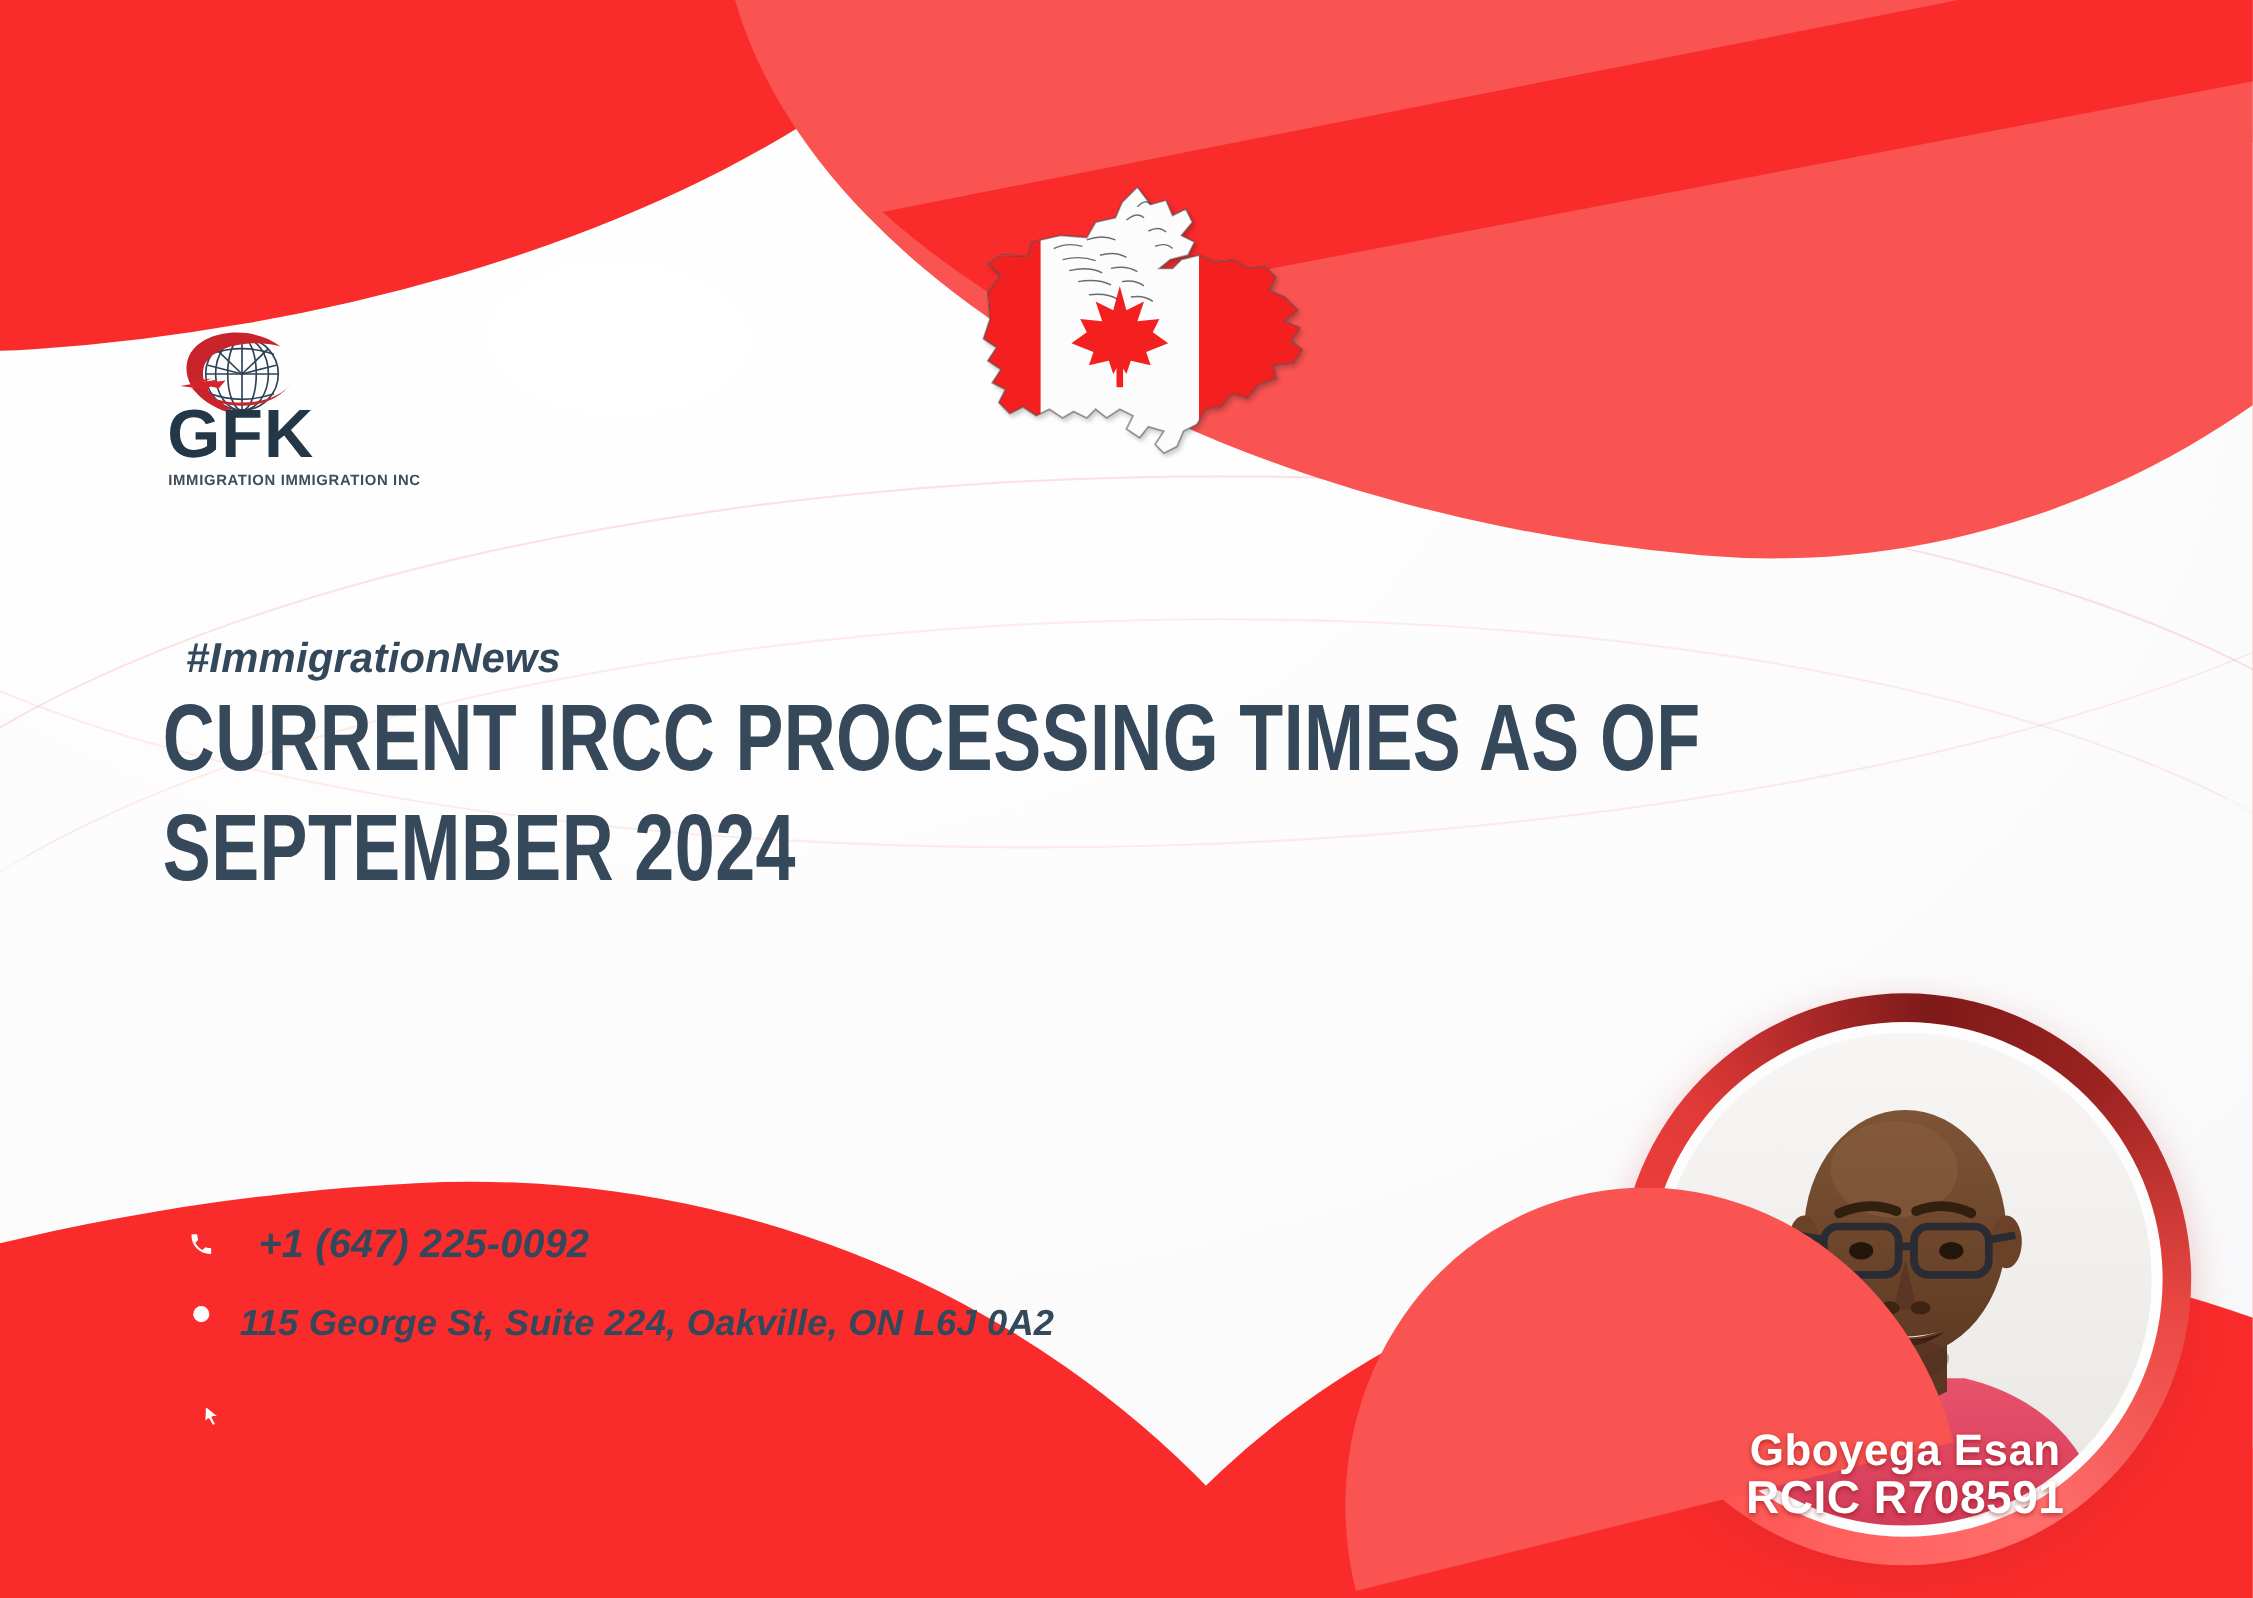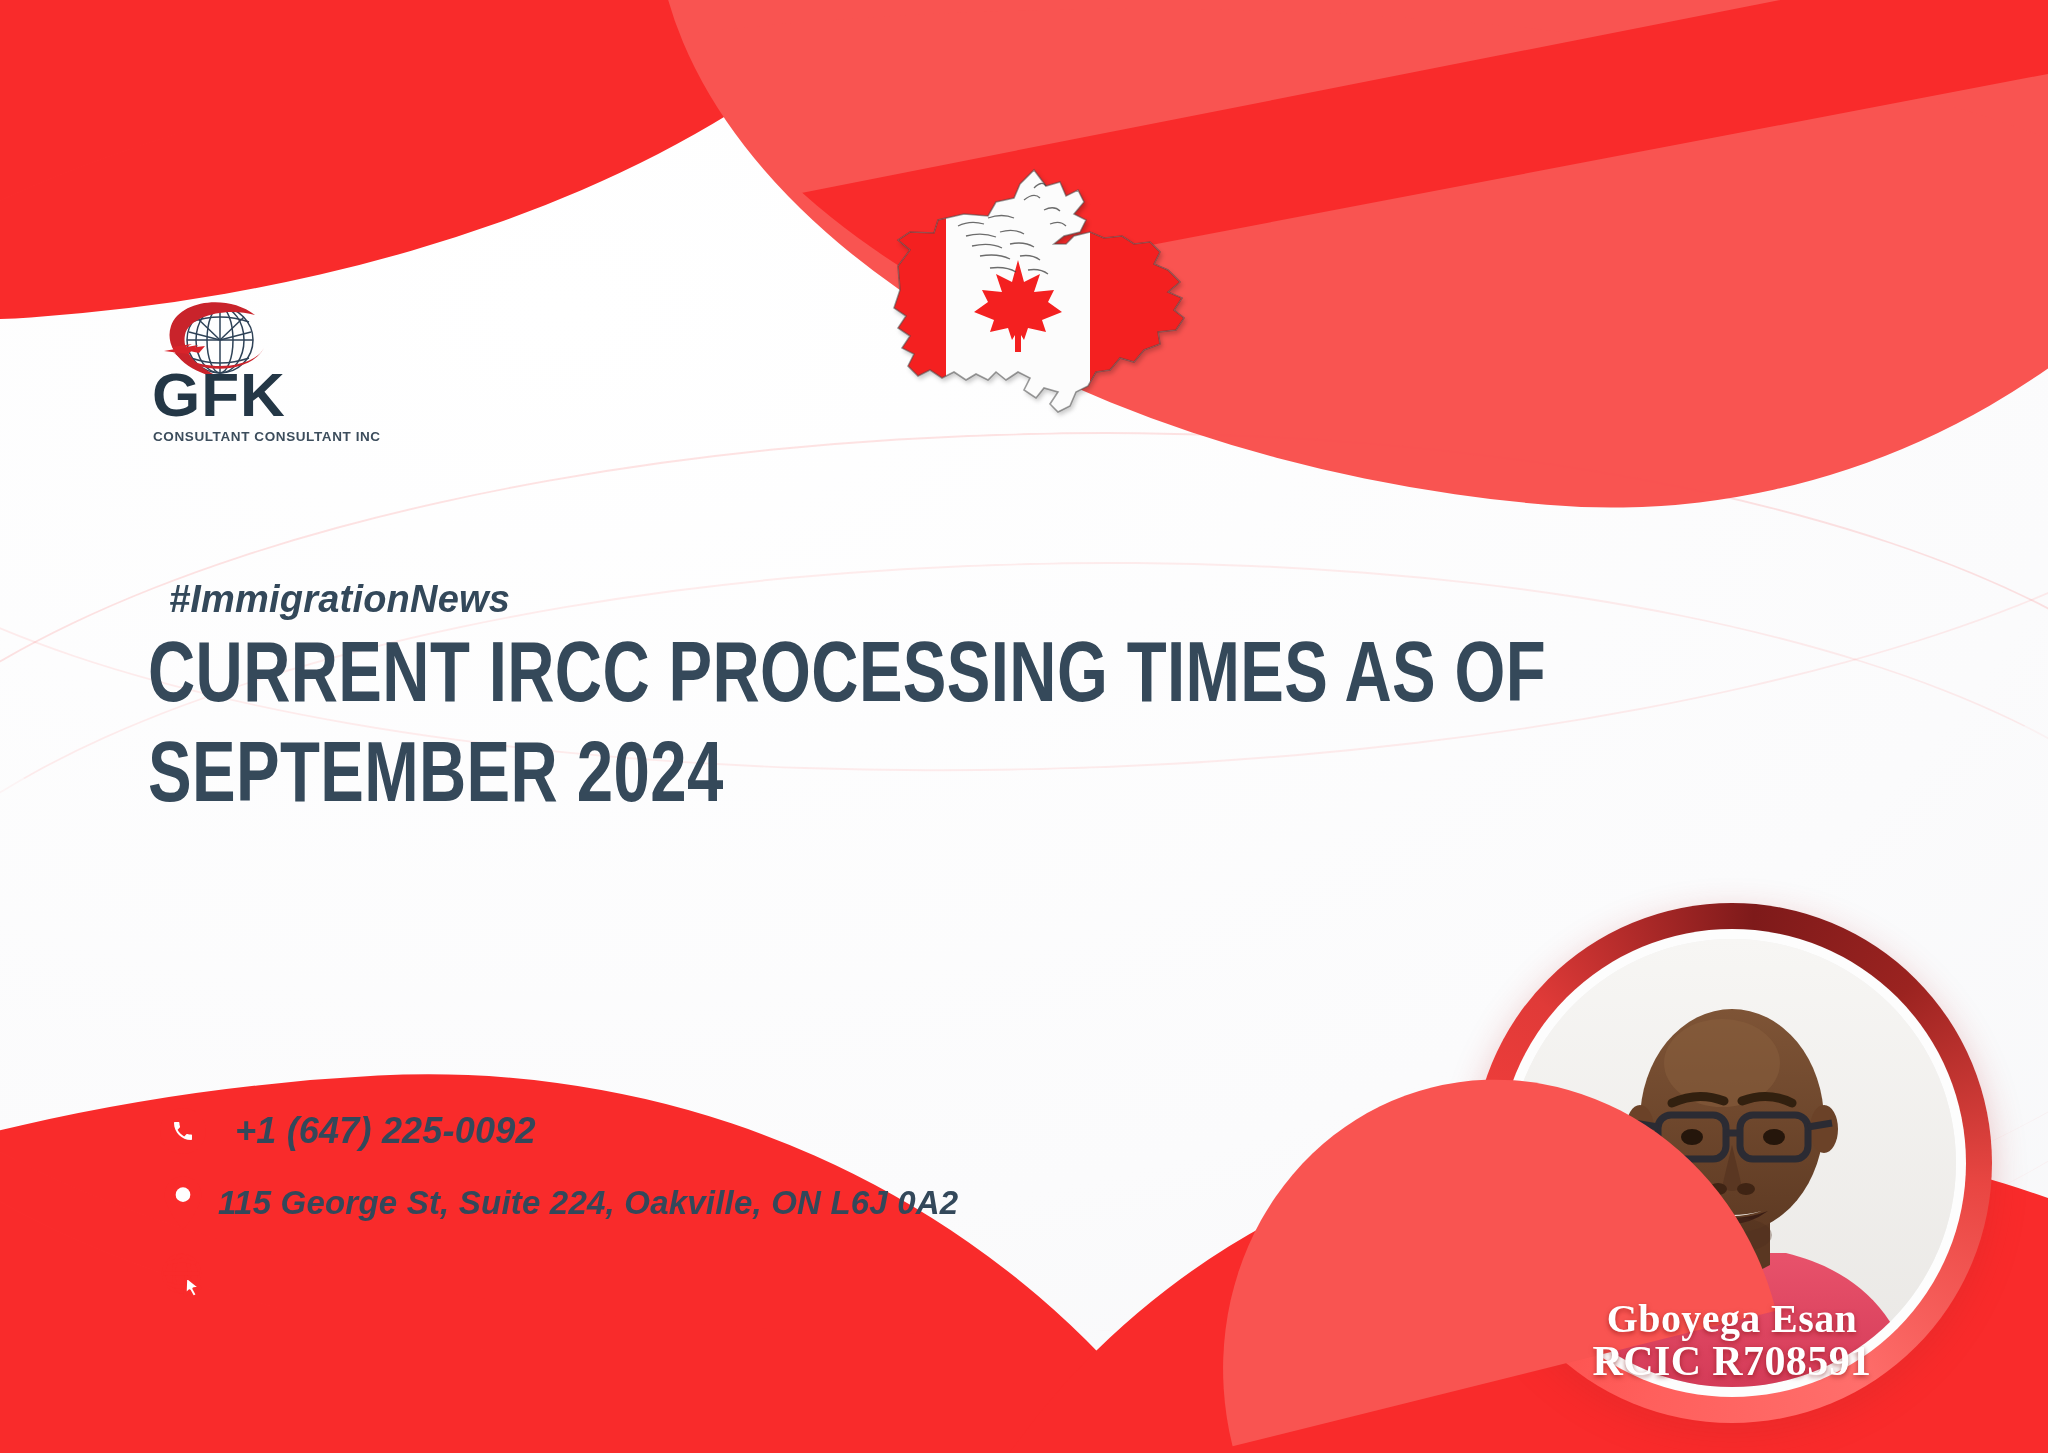--- a/index.html
+++ b/index.html
@@ -163,21 +163,20 @@
     background:#f2f2f2;
   }
   .photo{position:absolute;inset:0;}
   .photo svg{width:100%;height:100%;display:block;}
   .name-plate{
     position:absolute;left:0;right:0;bottom:40px;
     text-align:center;color:#ffffff;
     text-shadow:0 2px 5px rgba(120,10,10,.55);
     line-height:1.02;
     z-index:4;
-    font-family:Liberation Serif, serif;
   }
   .name-plate .nm{font-size:40px;font-weight:bold;letter-spacing:.4px;display:block;}
   .name-plate .rc{font-size:42px;font-weight:bold;letter-spacing:.4px;display:block;}
 
   
   .tail{
     position:absolute;right:300px;bottom:70px;width:560px;height:300px;
     background:#F95451;
     border-radius:50% 50% 0 0 / 100% 100% 0 0;
     transform:rotate(-14deg);
@@ -221,21 +220,21 @@
               <line x1="62" y1="44" x2="93" y2="36"></line>
             </g>
             <path d="M97 19 C70 -2 22 4 13 30 C5 54 30 78 64 82 C44 74 23 58 27 39 C31 20 68 11 97 19 Z" fill="#C9232B"></path>
             <path d="M15 56 C40 80 92 78 106 52 C97 70 56 76 28 63 Z" fill="#C9232B"></path>
             <path d="M6 55 L40 49 L30 58 Z" fill="#D8232A"></path>
             <path d="M14 51 L34 48 L20 55 Z" fill="#D8232A"></path>
             <path d="M22 53 L47 50 L41 57 Z" fill="#D8232A"></path>
           </svg>
         </div>
         <div class="logo-gfk">GFK</div>
-        <div class="logo-tag">CONSULTANT CONSULTANT INC</div>
+        <div class="logo-tag">IMMIGRATION IMMIGRATION INC</div>
       </div>
 
     </div>
 
     <div class="map-wrap">
       <svg viewBox="0 0 360 300" xmlns="http://www.w3.org/2000/svg">
         <defs>
           <clipPath id="canadaClip">
             <path d="M62 150 L60 126 L72 110 L60 100 L72 92 L96 93 L100 80 L126 74 L150 76
                      L158 62 L176 58 L182 44 L196 30 L208 46 L222 42 L228 56 L240 50 L246 62

